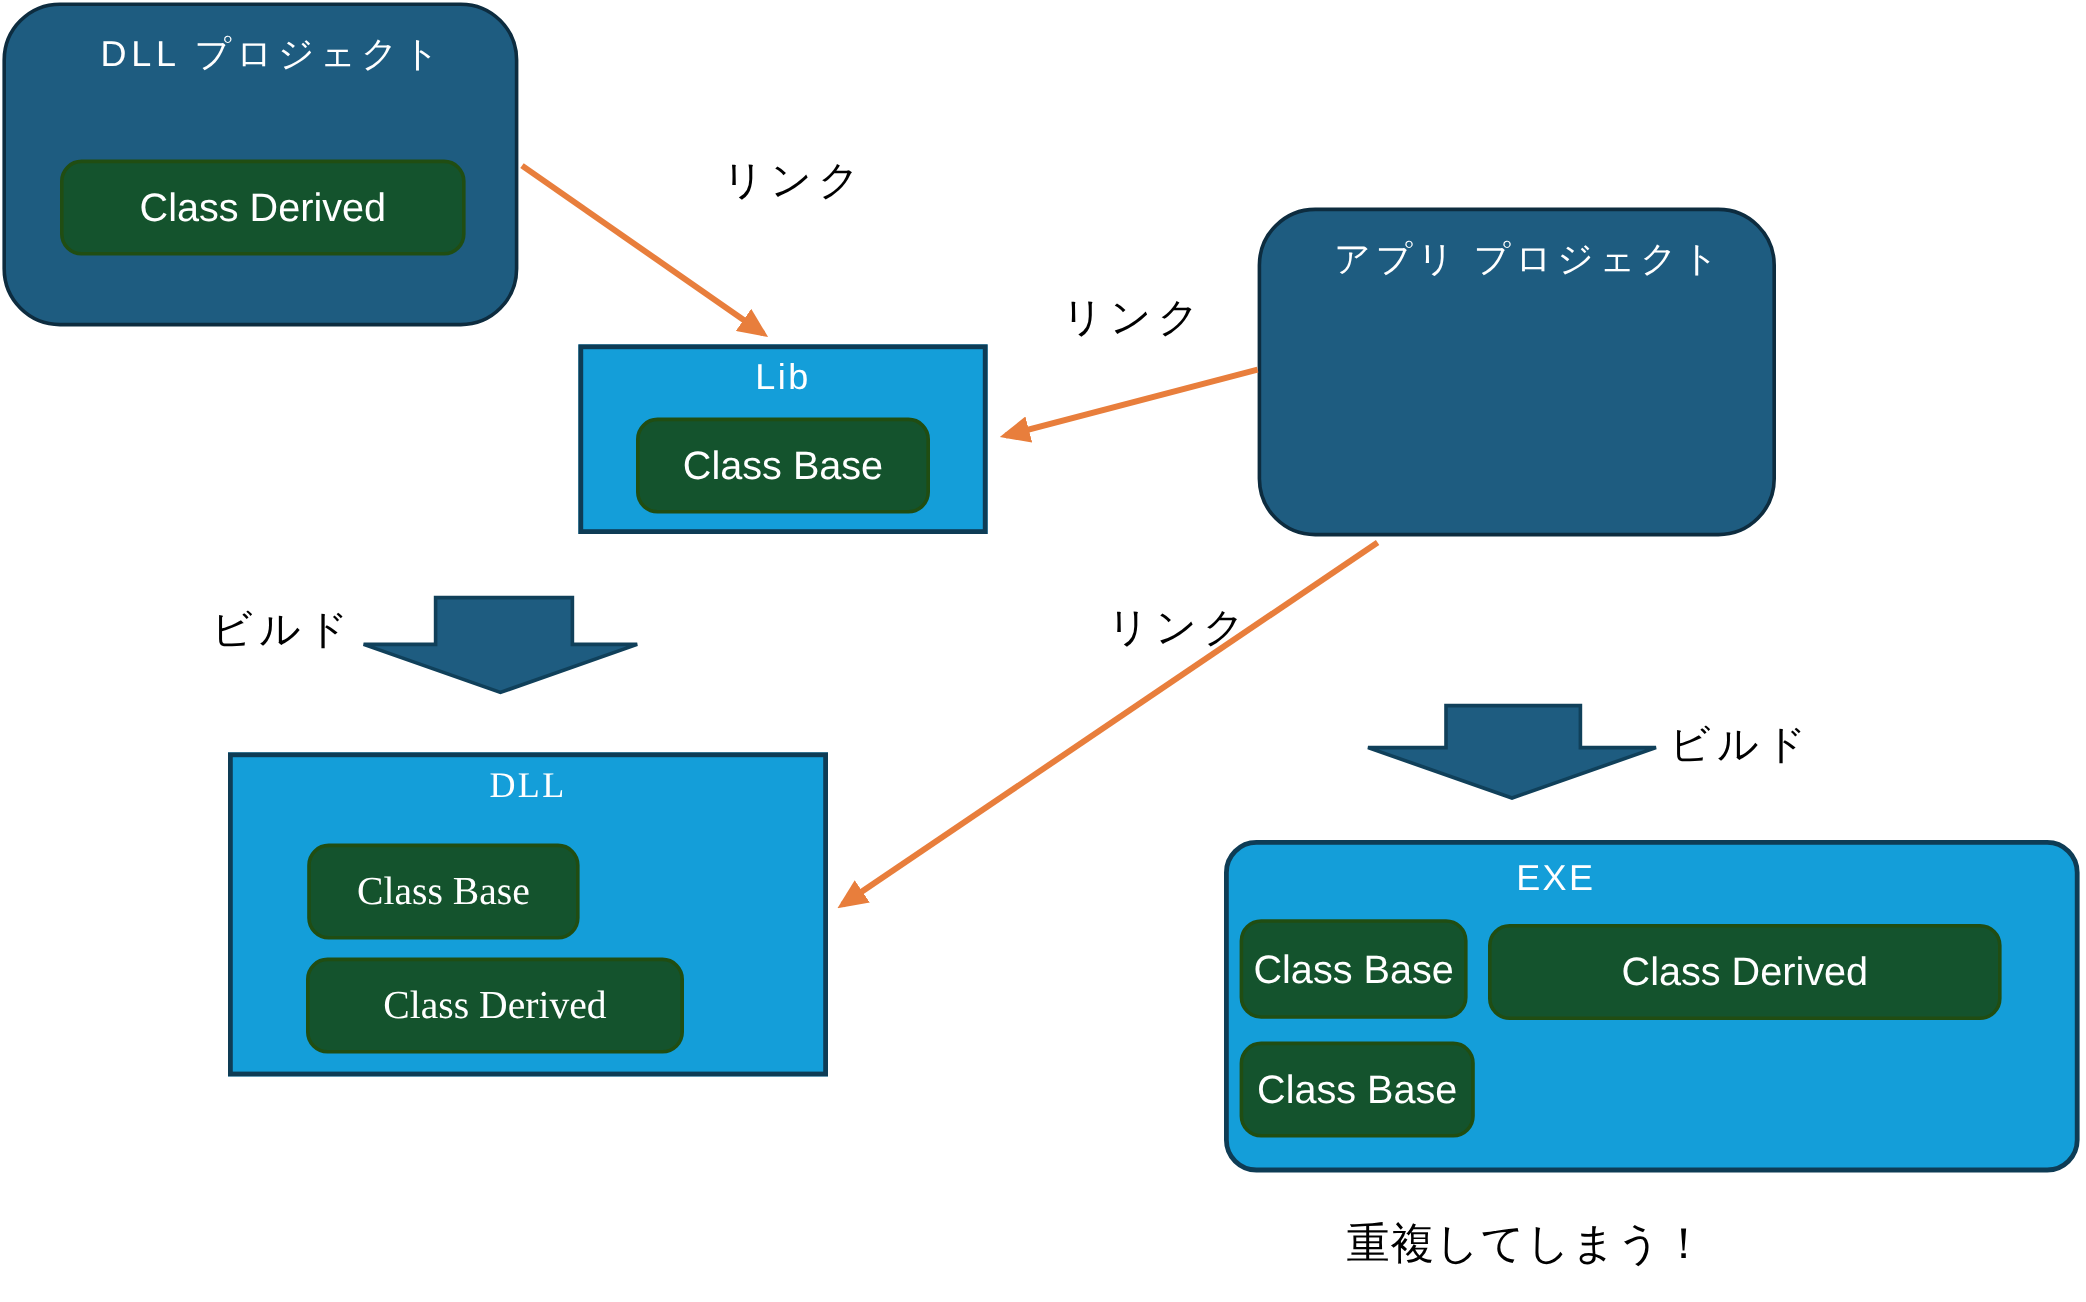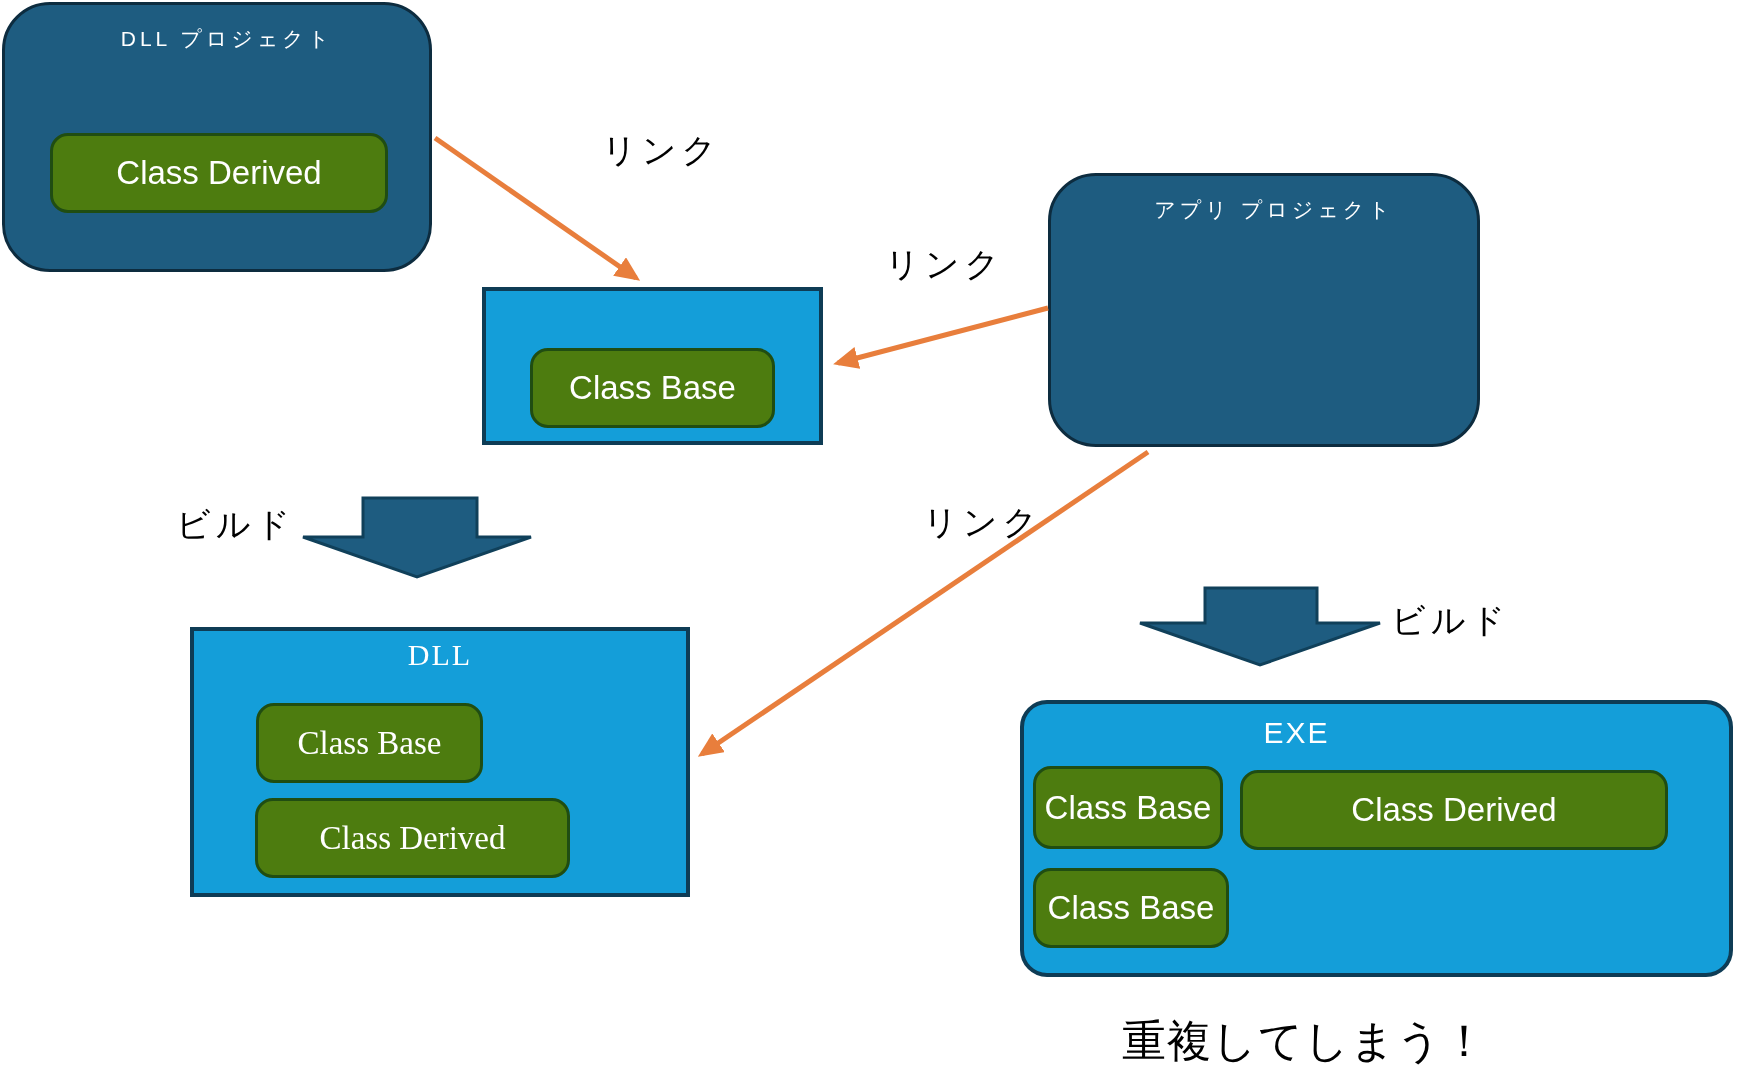--- a/index.html
+++ b/index.html
@@ -6,33 +6,33 @@
   #canvas{
     position:relative;width:1738px;height:1085px;background:#ffffff;overflow:hidden;
     font-family:"Liberation Sans", sans-serif;
   }
   .abs{position:absolute;box-sizing:border-box;}
   
   .project-box{
     background:#1E5C80;border:3px solid #0D2C3F;border-radius:48px;color:#fff;
   }
   .project-title{
-    text-align:center;margin-top:20px;font-size:21px;letter-spacing:4px;color:#fff;white-space:nowrap;padding-left:20px;
+    text-align:center;margin-top:20px;font-size:30px;letter-spacing:4px;color:#fff;white-space:nowrap;padding-left:20px;
   }
   
   .artifact-box{
     background:#149ED9;border:4px solid #0E3C55;color:#fff;
   }
   .artifact-title{
     text-align:center;margin-top:7px;font-size:30px;letter-spacing:2px;color:#fff;
   }
   
   .chip{
     position:absolute;box-sizing:border-box;
-    background:#4d7c0f;border:3px solid #204D12;border-radius:18px;
+    background:#14532d;border:3px solid #204D12;border-radius:18px;
     display:flex;align-items:center;justify-content:center;
     color:#fff;font-size:33px;white-space:nowrap;
   }
   .jp-label{
     position:absolute;color:#000000;font-size:34px;letter-spacing:5px;white-space:nowrap;
   }
   #connector-layer{position:absolute;left:0;top:0;width:1738px;height:1085px;pointer-events:none;}
   .connector{stroke:#E87E3C;stroke-width:5;fill:none;}
   .block-arrow{fill:#1E5C80;stroke:#10405A;stroke-width:3;stroke-linejoin:miter;}
 </style>
@@ -42,20 +42,21 @@
 <div id="canvas">
 
   <div class="abs project-box" style="left:2px;top:2px;width:430px;height:270px;">
     <div class="project-title">DLL プロジェクト</div>
     <div class="chip" style="left:45px;top:128px;width:338px;height:80px;">
       <span>Class Derived</span>
     </div>
   </div>
 
   <div class="abs artifact-box" style="left:482px;top:287px;width:341px;height:158px;">
+    <div class="artifact-title">Lib</div>
     <div class="chip" style="left:44px;top:57px;width:245px;height:80px;">
       <span>Class Base</span>
     </div>
   </div>
 
   <div class="abs project-box" style="left:1048px;top:173px;width:432px;height:274px;">
     <div class="project-title">アプリ プロジェクト</div>
   </div>
 
   <div class="abs artifact-box" style="left:190px;top:627px;width:500px;height:270px;font-family:Liberation Serif, serif;">
@@ -92,15 +93,15 @@
     <line class="connector" x1="1148" y1="452" x2="702" y2="754" marker-end="url(#arrowhead)"></line>
     <polygon class="block-arrow" points="363,498 477,498 477,537 531,537 417,577 303,537 363,537"></polygon>
     <polygon class="block-arrow" points="1205,588 1317,588 1317,623 1380,623 1260,665 1140,623 1205,623"></polygon>
   </svg>
 
   <div class="jp-label" style="left:602px;top:128px;">リンク</div>
   <div class="jp-label" style="left:885px;top:242px;">リンク</div>
   <div class="jp-label" style="left:923px;top:500px;">リンク</div>
   <div class="jp-label" style="left:176px;top:502px;">ビルド</div>
   <div class="jp-label" style="left:1391px;top:598px;">ビルド</div>
-  <div class="jp-label" style="left:1122px;top:1012px;letter-spacing:1px;font-size:44px;">重複してしまう！</div>
+  <div class="jp-label" style="left:1122px;top:1012px;letter-spacing:1px;font-size:36px;">重複してしまう！</div>
 
 </div>
 
 </body></html>

